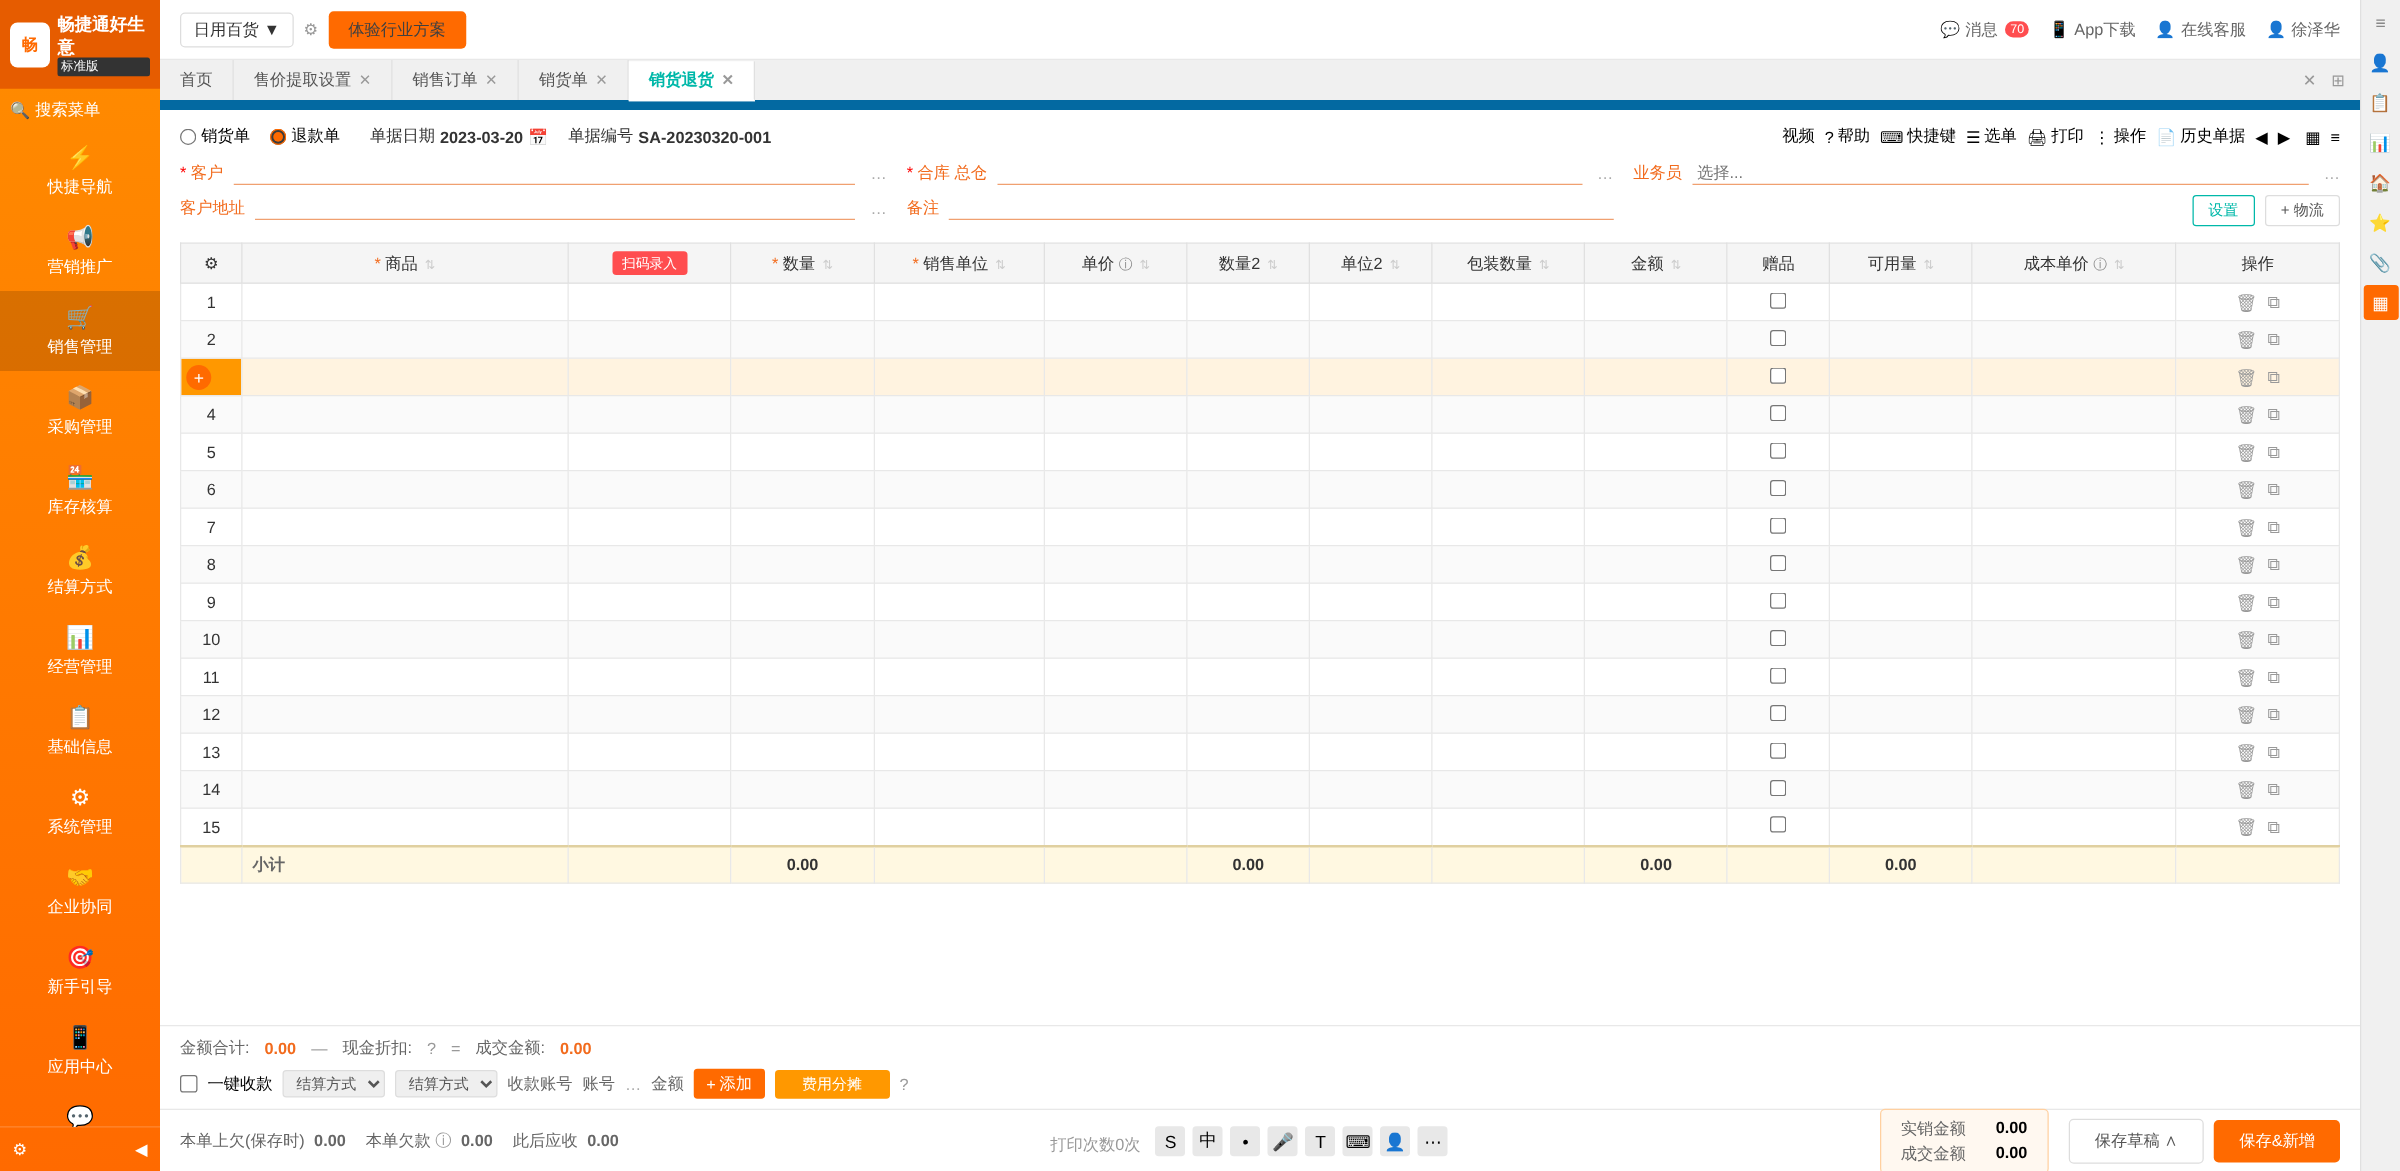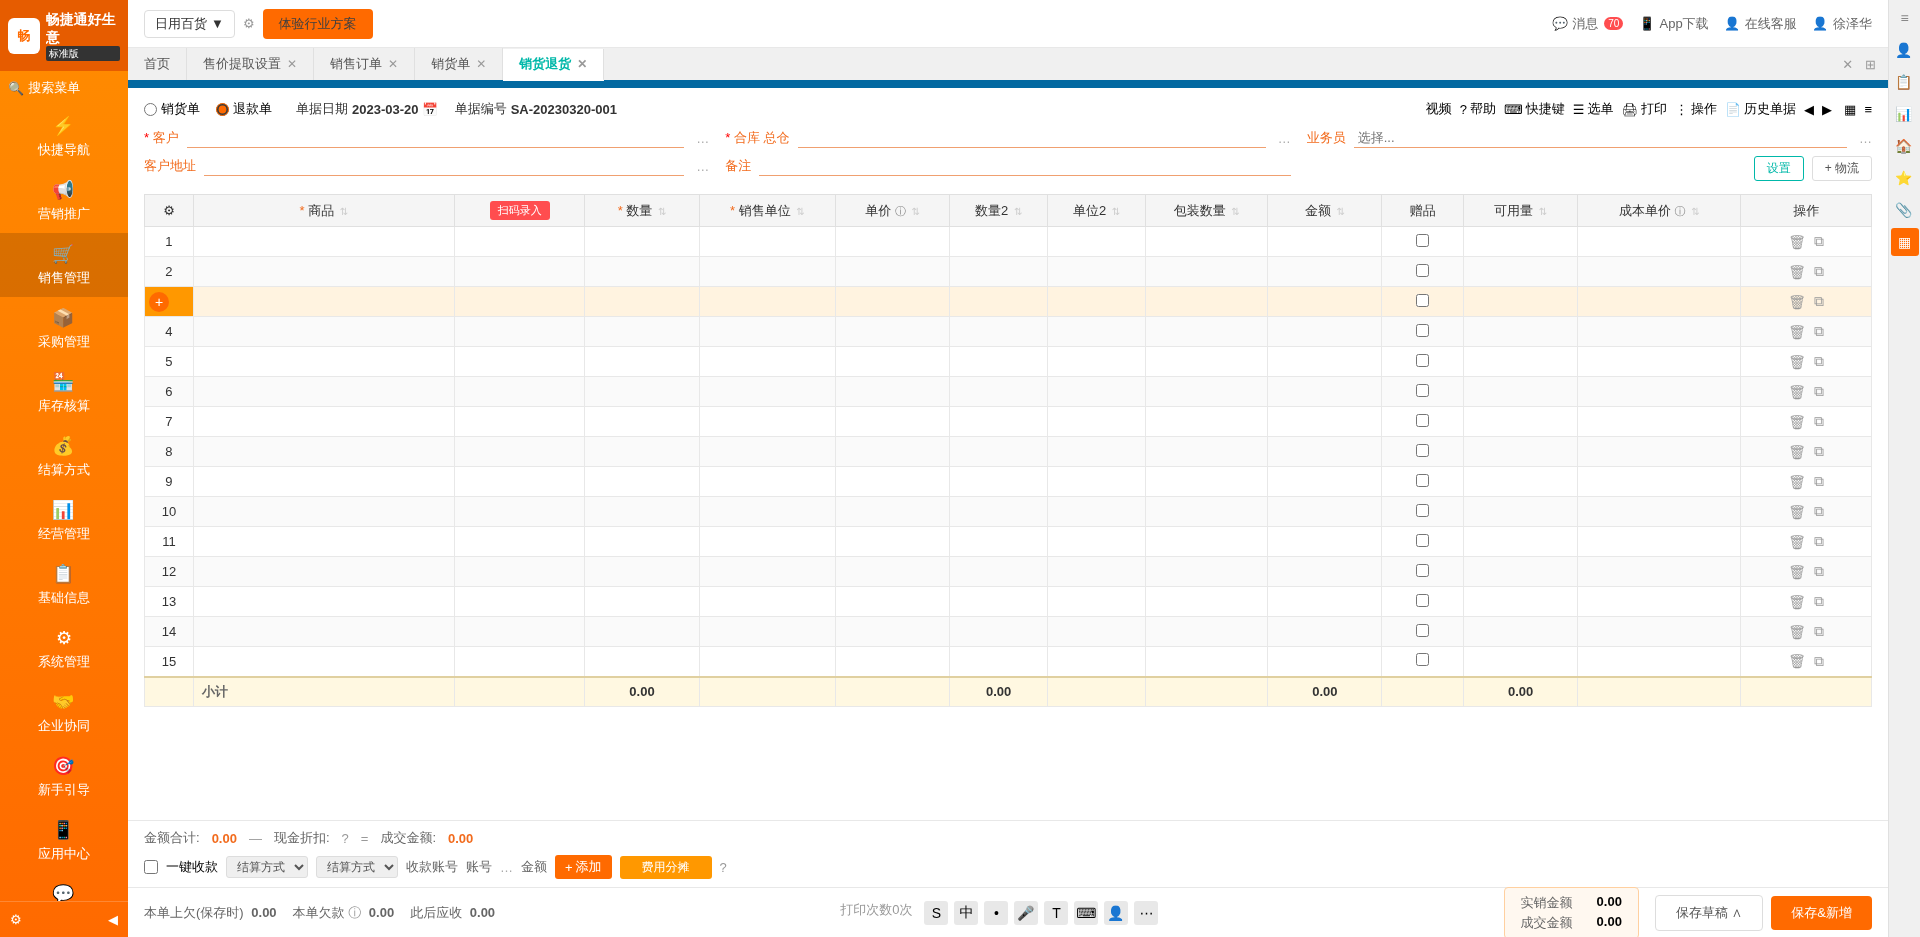--- a/index.html
+++ b/index.html
@@ -224,21 +224,21 @@
     .footer {
       height: 50px;
       background: white;
       border-top: 1px solid #e8e8e8;
       display: flex;
       align-items: center;
       justify-content: space-between;
       padding: 0 16px;
     }
     .footer-left { display: flex; align-items: center; gap: 16px; font-size: 12px; color: #666; }
-    .footer-center { display: flex; align-items: flex-start; gap: 4px; }
+    .footer-center { display: flex; align-items: flex-end; gap: 4px; }
     .footer-icons { display: flex; align-items: center; gap: 6px; }
     .footer-icon { width: 24px; height: 24px; border-radius: 3px; display: flex; align-items: center; justify-content: center; font-size: 14px; cursor: pointer; }
     .footer-right { display: flex; align-items: center; gap: 8px; }
     .save-draft-btn {
       padding: 8px 20px; border: 1px solid #ddd; background: white;
       border-radius: 4px; cursor: pointer; font-size: 13px; color: #555;
     }
     .save-new-btn {
       padding: 8px 20px; background: #ff6a00; color: white;
       border: none; border-radius: 4px; cursor: pointer; font-size: 13px;

